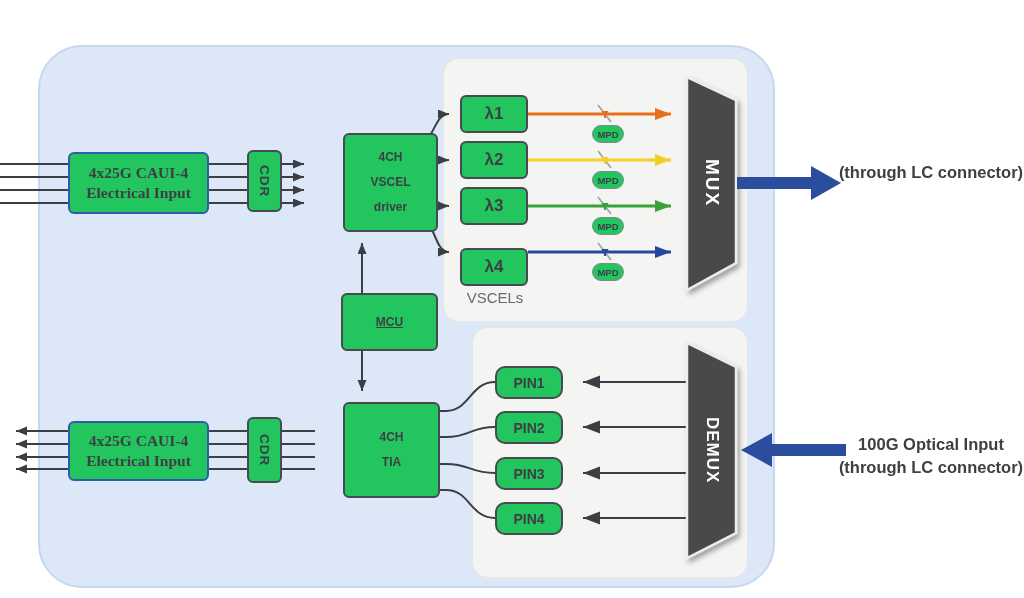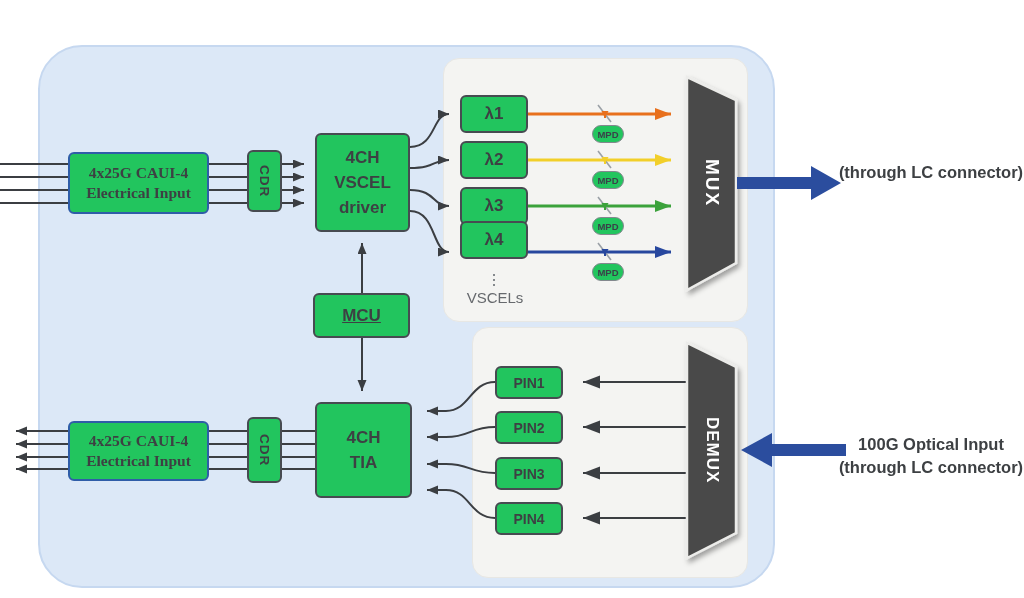--- a/index.html
+++ b/index.html
@@ -12,23 +12,23 @@
   .panel{background:#f4f4f2;border:1px solid #e7e7e4;border-radius:16px;box-sizing:border-box;}
   .panel-top{left:443px;top:58px;width:305px;height:264px;}
   .panel-bottom{left:472px;top:327px;width:276px;height:251px;}
   .box{background:#22c55e;border:2.4px solid #474b51;border-radius:6px;box-sizing:border-box;
        display:flex;flex-direction:column;align-items:center;justify-content:center;
        text-align:center;font-weight:bold;color:#3d4043;}
   .blue-border{border-color:#2f5da8;}
   .caui{width:141px;font-size:15.5px;line-height:20px;font-family:Liberation Serif, serif;}
   .cdr{width:35px;writing-mode:vertical-rl;font-size:13.5px;letter-spacing:1px;
        display:flex;align-items:center;justify-content:center;flex-direction:row;}
-  .bigbox{font-size:17px;line-height:25px;}
+  .bigbox{font-size:12px;line-height:25px;margin-left:28px;}
   .lam{left:460px;width:68px;height:38px;font-size:17px;}
-  .pin{left:495px;width:68px;height:33px;font-size:14px;}
+  .pin{left:495px;width:68px;height:33px;font-size:14px;border-radius:10px;}
   .mpd{left:592px;width:32px;height:18px;font-size:9.5px;border:1.4px solid #83888e;
        border-radius:9px;color:#3a4049;}
   .dark-label{left:687px;width:49px;color:#ffffff;font-weight:bold;writing-mode:vertical-rl;
        display:flex;align-items:center;justify-content:center;}
   .mux-label{top:77px;height:213px;font-size:19px;letter-spacing:2px;}
   .demux-label{top:343px;height:215px;font-size:17px;letter-spacing:1px;}
   .side-label{width:186px;text-align:center;font-size:16.5px;font-weight:bold;line-height:23px;}
   .vscels{left:458px;top:289px;width:74px;text-align:center;font-size:15px;color:#66696d;font-weight:normal;}
   svg{position:absolute;left:0;top:0;}
   .thin{stroke:#3b3e42;stroke-width:2;fill:none;}
@@ -154,26 +154,26 @@
   <div class="abs box blue-border caui" style="left:68px;top:152px;height:62px;">
     <div>4x25G CAUI-4</div>
     <div>Electrical Input</div>
   </div>
   <div class="abs box cdr" style="left:247px;top:150px;height:62px;">CDR</div>
   <div class="abs box bigbox" style="left:315px;top:133px;width:95px;height:99px;">
     <div>4CH</div>
     <div>VSCEL</div>
     <div>driver</div>
   </div>
-  <div class="abs box bigbox" style="left:313px;top:293px;width:97px;height:45px;text-decoration:underline;">MCU</div>
+  <div class="abs box bigbox" style="left:313px;top:293px;width:97px;height:58px;text-decoration:underline;">MCU</div>
 
   <div class="abs box lam" style="top:95px;">λ1</div>
   <div class="abs box lam" style="top:141px;">λ2</div>
   <div class="abs box lam" style="top:187px;">λ3</div>
-  <div class="abs box lam" style="top:221px;">λ4</div>
+  <div class="abs box lam" style="top:248px;">λ4</div>
   <div class="abs vscels">VSCELs</div>
 
   <div class="abs box mpd" style="top:125px;">MPD</div>
   <div class="abs box mpd" style="top:171px;">MPD</div>
   <div class="abs box mpd" style="top:217px;">MPD</div>
   <div class="abs box mpd" style="top:263px;">MPD</div>
 
   <div class="abs dark-label mux-label">MUX</div>
   <div class="abs dark-label demux-label">DEMUX</div>
 

